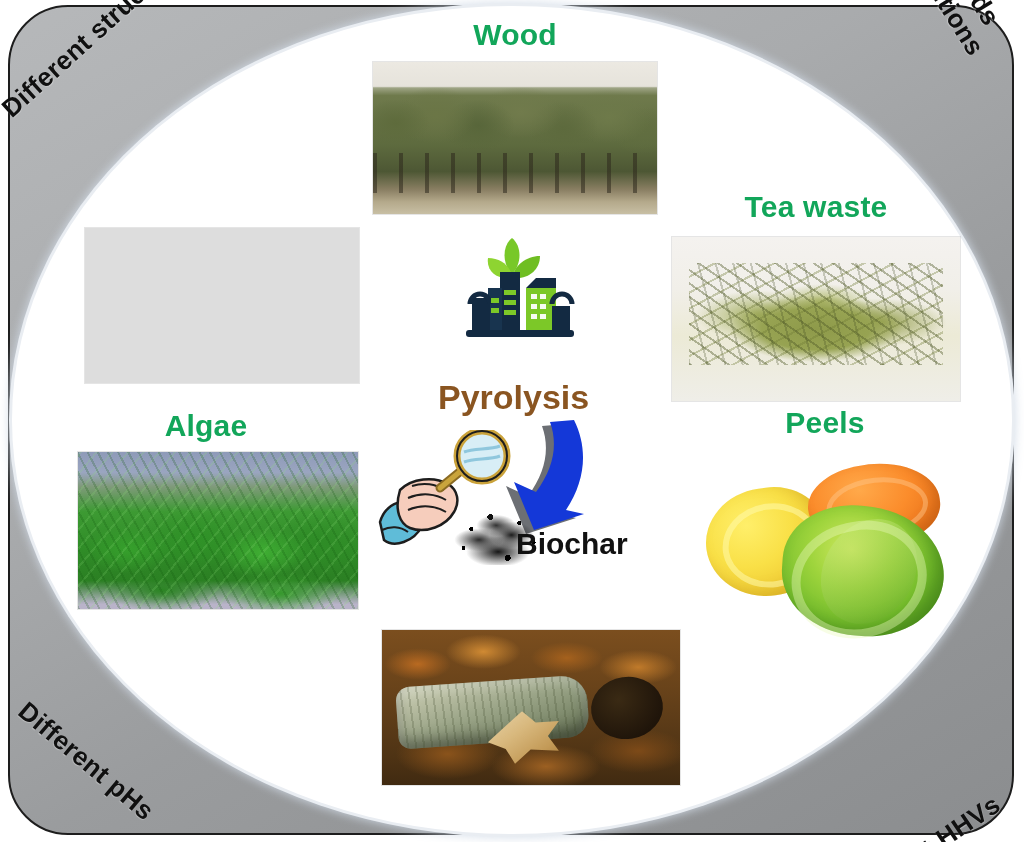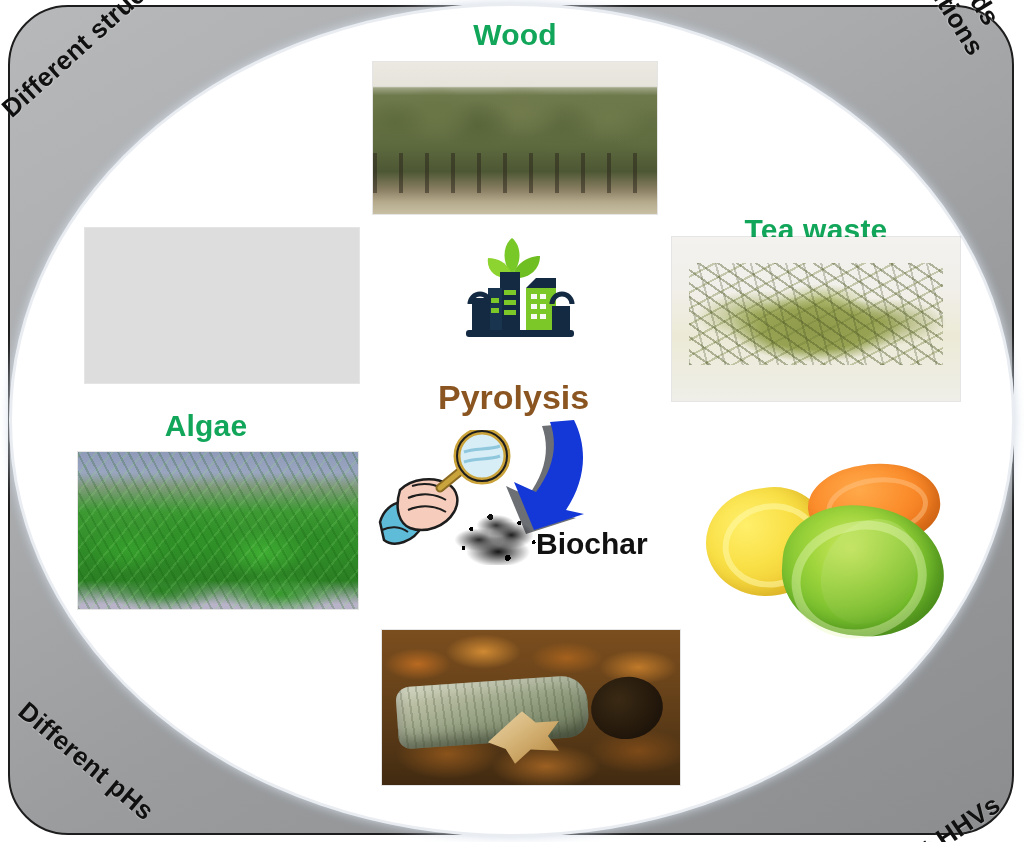--- a/index.html
+++ b/index.html
@@ -272,26 +272,27 @@
 
   <div class="corner-txt c-bl">Different pHs</div>
 
   <div class="corner-txt c-br">Different HHVs</div>
 
   <div class="label" style="left:373px;top:18px;width:284px;">Wood</div>
   <div class="photo framed ph-wood" style="left:373px;top:62px;width:284px;height:152px;"></div>
 
   <div class="photo framed ph-straw" style="left:85px;top:228px;width:274px;height:155px;"></div>
 
-  <div class="label" style="left:672px;top:190px;width:288px;margin-top:23px;">Tea waste</div>
+  <div class="label" style="left:672px;top:190px;width:288px;">Tea waste</div>
   <div class="photo framed ph-tea" style="left:672px;top:237px;width:288px;height:164px;"></div>
 
   <div class="label" style="left:66px;top:409px;width:280px;">Algae</div>
   <div class="photo framed ph-algae" style="left:78px;top:452px;width:280px;height:157px;"></div>
 
+  <div class="label" style="left:700px;top:406px;width:250px;">Peels</div>
   <div class="photo ph-peels" style="left:700px;top:450px;width:250px;height:195px;">
     <div class="peel-yellow"></div>
     <div class="peel-orange"></div>
     <div class="peel-green"></div>
   </div>
 
   <div class="photo framed ph-bark" style="left:382px;top:630px;width:298px;height:155px;">
     <div class="bark-log"></div>
     <div class="bark-hole"></div>
     <div class="bark-leaf"></div>
@@ -365,15 +366,15 @@
   </div>
 
   <div class="pyro-icon" style="left:496px;top:418px;width:110px;height:120px;">
     <svg viewBox="0 0 110 120" width="110" height="120" aria-hidden="true">
       <path d="M78 2 C92 30 90 62 70 92 L88 96 L38 112 L18 64 L40 74 C58 50 62 26 54 4 Z" fill="#6c6f74" transform="translate(-8,4)"></path>
       <path d="M78 2 C92 30 90 62 70 92 L88 96 L38 112 L18 64 L40 74 C58 50 62 26 54 4 Z" fill="#1438d8"></path>
     </svg>
   </div>
 
   <div class="biochar-pile" style="left:452px;top:505px;width:96px;height:60px;"></div>
-  <div class="biochar-text" style="left:536px;top:527px;">Biochar</div>
+  <div class="biochar-text" style="left:516px;top:527px;">Biochar</div>
 
 </div>
 
 </body></html>

